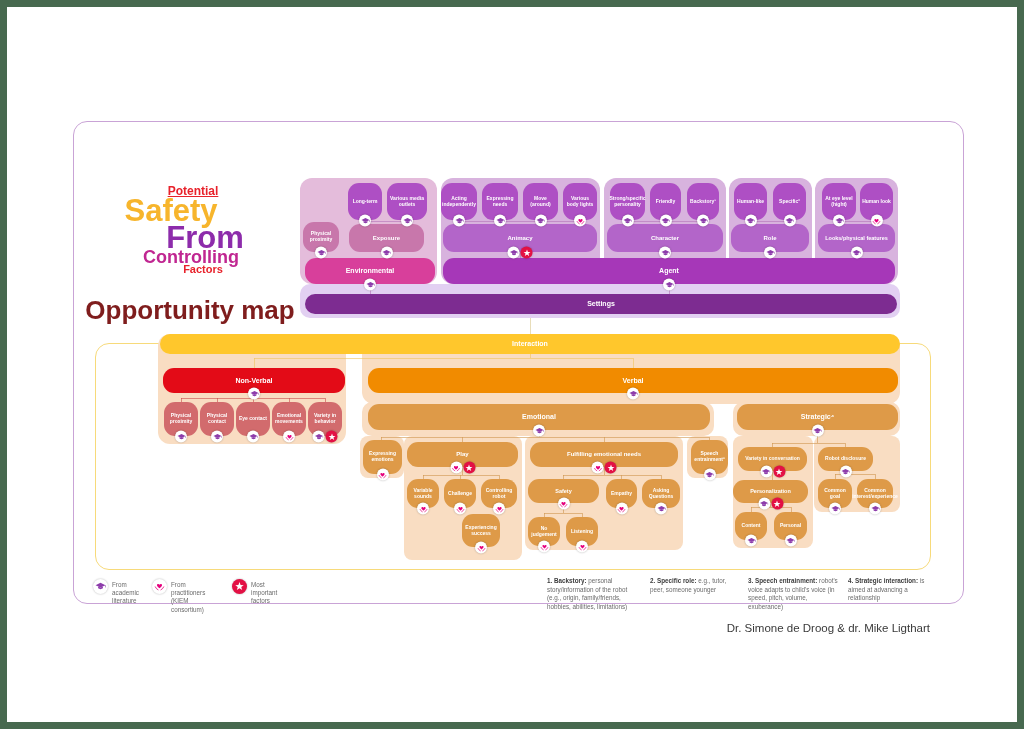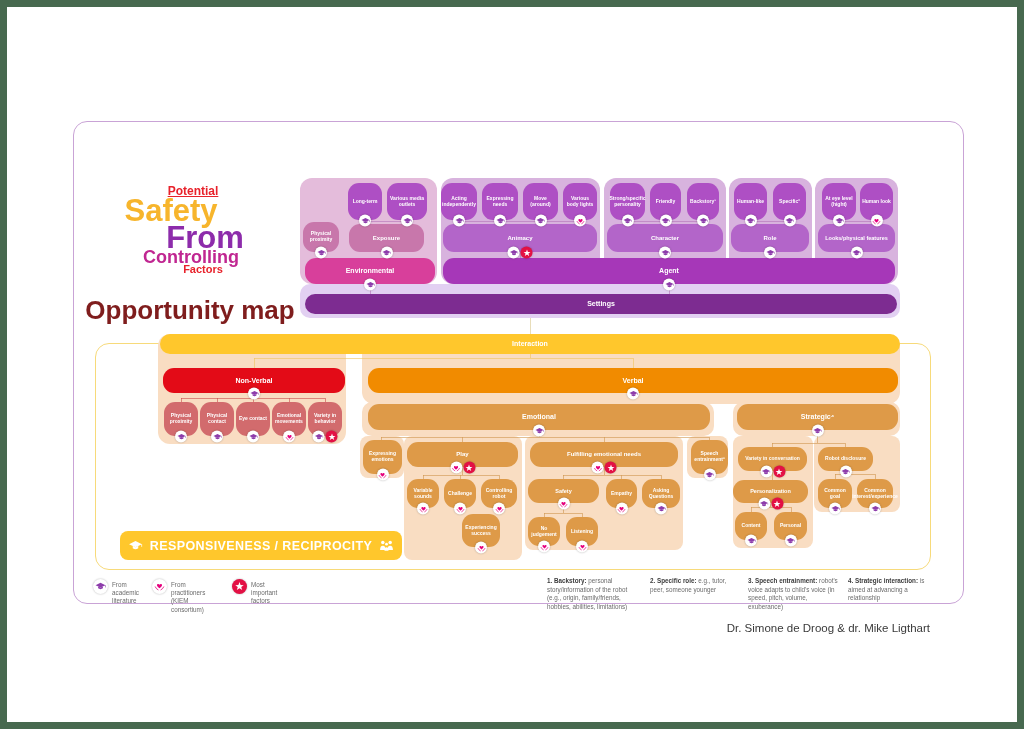--- a/index.html
+++ b/index.html
@@ -752,40 +752,20 @@
               <path d="M6 2 L11.4 4.6 L6 7.2 L0.6 4.6 Z" fill="#8d3cab"></path>
               <path d="M3.4 5.9 V8 Q6 9.8 8.6 8 V5.9 L6 7.2 Z" fill="#8d3cab"></path>
               <rect x="11" y="4.6" width="0.6" height="2.4" fill="#8d3cab"></rect>
             </svg>
           </span>
         </span>
       </div>
     </div>
 
 
-  <div class="banner resp">
-    <svg width="15" height="11" viewBox="0 0 16 12">
-      <g fill="#ffffff">
-          <path d="M8 1 L15 4.5 L8 8 L1 4.5 Z"></path>
-          <path d="M5 6.4 V9 Q8 11 11 9 V6.4 L8 8 Z"></path>
-          <rect x="14.4" y="4.5" width="0.8" height="3"></rect>
-        </g>
-    </svg>
-    <span>RESPONSIVENESS / RECIPROCITY</span>
-    <svg width="15" height="11" viewBox="0 0 16 12">
-      <g fill="#ffffff">
-          <circle cx="4" cy="2.6" r="1.9"></circle>
-          <circle cx="12" cy="2.6" r="1.9"></circle>
-          <circle cx="8" cy="4.6" r="1.5"></circle>
-      <path d="M1 11 Q1 6.2 4 6.2 Q7 6.2 7 11 Z"></path>
-          <path d="M9 11 Q9 6.2 12 6.2 Q15 6.2 15 11 Z"></path>
-          <path d="M5.8 11.6 Q5.8 7.8 8 7.8 Q10.2 7.8 10.2 11.6 Z"></path>
-        </g>
-    </svg>
-  </div>
 
   <div class="legend">
     <div class="lg-item" style="left:93px;top:579px;">
       <span class="lg-icon">
           <span class="bdg">
             <svg viewBox="0 0 12 12">
               <path d="M6 2 L11.4 4.6 L6 7.2 L0.6 4.6 Z" fill="#8d3cab"></path>
               <path d="M3.4 5.9 V8 Q6 9.8 8.6 8 V5.9 L6 7.2 Z" fill="#8d3cab"></path>
               <rect x="11" y="4.6" width="0.6" height="2.4" fill="#8d3cab"></rect>
             </svg>

